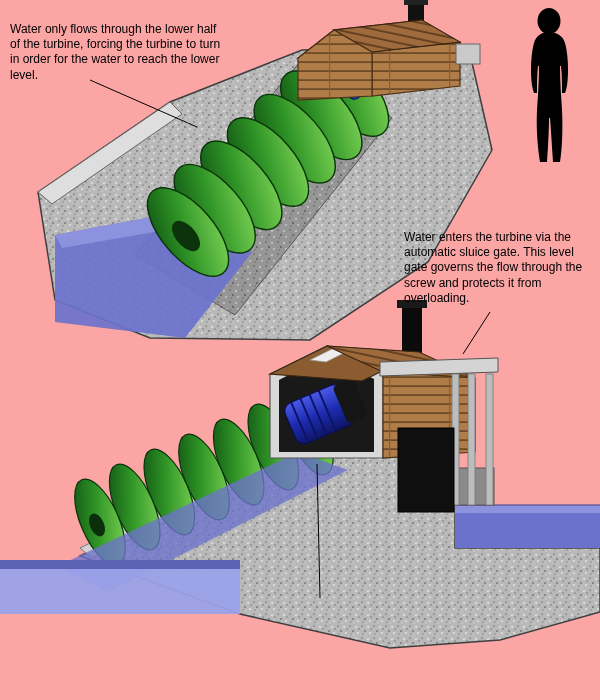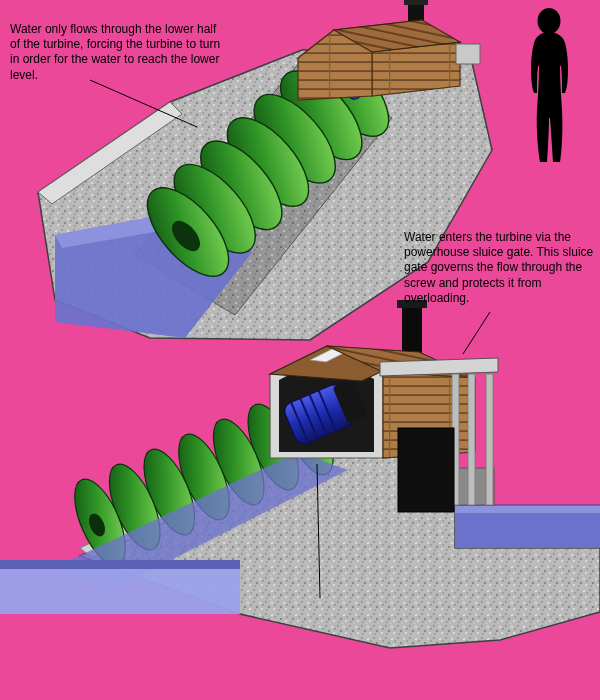--- a/index.html
+++ b/index.html
@@ -1,17 +1,17 @@
 <!DOCTYPE html>
 <html><head>
 <meta charset="utf-8">
 <style>
   html,body{margin:0;padding:0;background:#fff;}
   .canvas{
-    position:relative;width:600px;height:700px;background:#ec4899;overflow:hidden;
+    position:relative;width:600px;height:700px;background:#fca5a5;overflow:hidden;
     font-family:"Liberation Sans",sans-serif;color:#000;
   }
   .diagram-svg{position:absolute;left:0;top:0;}
   .ann{
     position:absolute;font-size:12px;line-height:1.27;color:#000;
     font-family:"Liberation Sans",sans-serif;
   }
   .ann-top-left{left:10px;top:22px;width:212px;}
   .ann-right{left:404px;top:230px;width:196px;}
   .ann-bottom{left:258px;top:600px;width:332px;}
@@ -174,15 +174,15 @@
     </g>
 
     <rect x="398" y="428" width="56" height="84" fill="#0f0f0f" stroke="#000"></rect>
 
     <line x1="490" y1="312" x2="463" y2="354" stroke="#000" stroke-width="1"></line>
     <line x1="320" y1="598" x2="317" y2="464" stroke="#000" stroke-width="1"></line>
   </g>
 </svg>
 
 <div class="ann ann-top-left">Water only flows through the lower half of the turbine, forcing the turbine to turn in order for the water to reach the lower level.</div>
-<div class="ann ann-right">Water enters the turbine via the powerhouse sluice gate. This sluice gate governs the flow through the screw and protects it from overloading.</div>
+<div class="ann ann-right">Water enters the turbine via the automatic sluice gate. This level gate governs the flow through the screw and protects it from overloading.</div>
 
 </div>
 
 </body></html>

